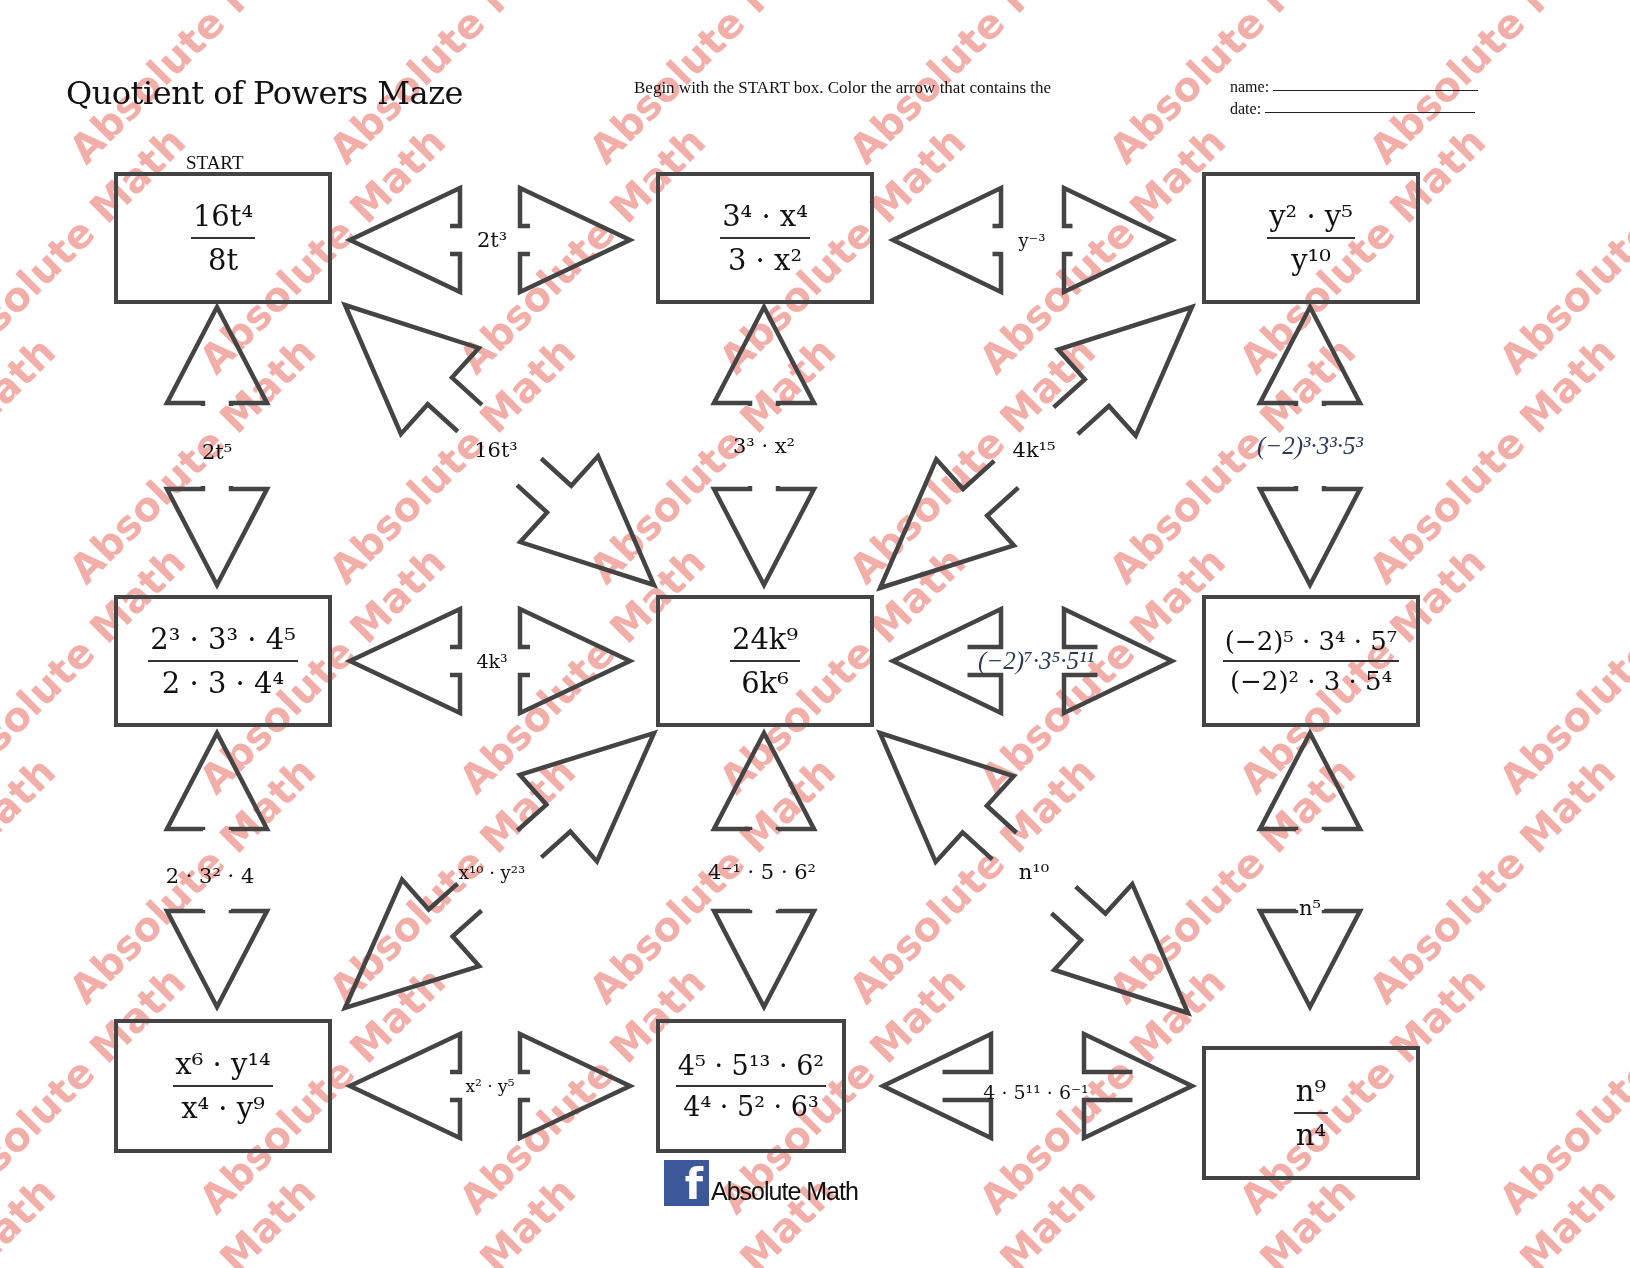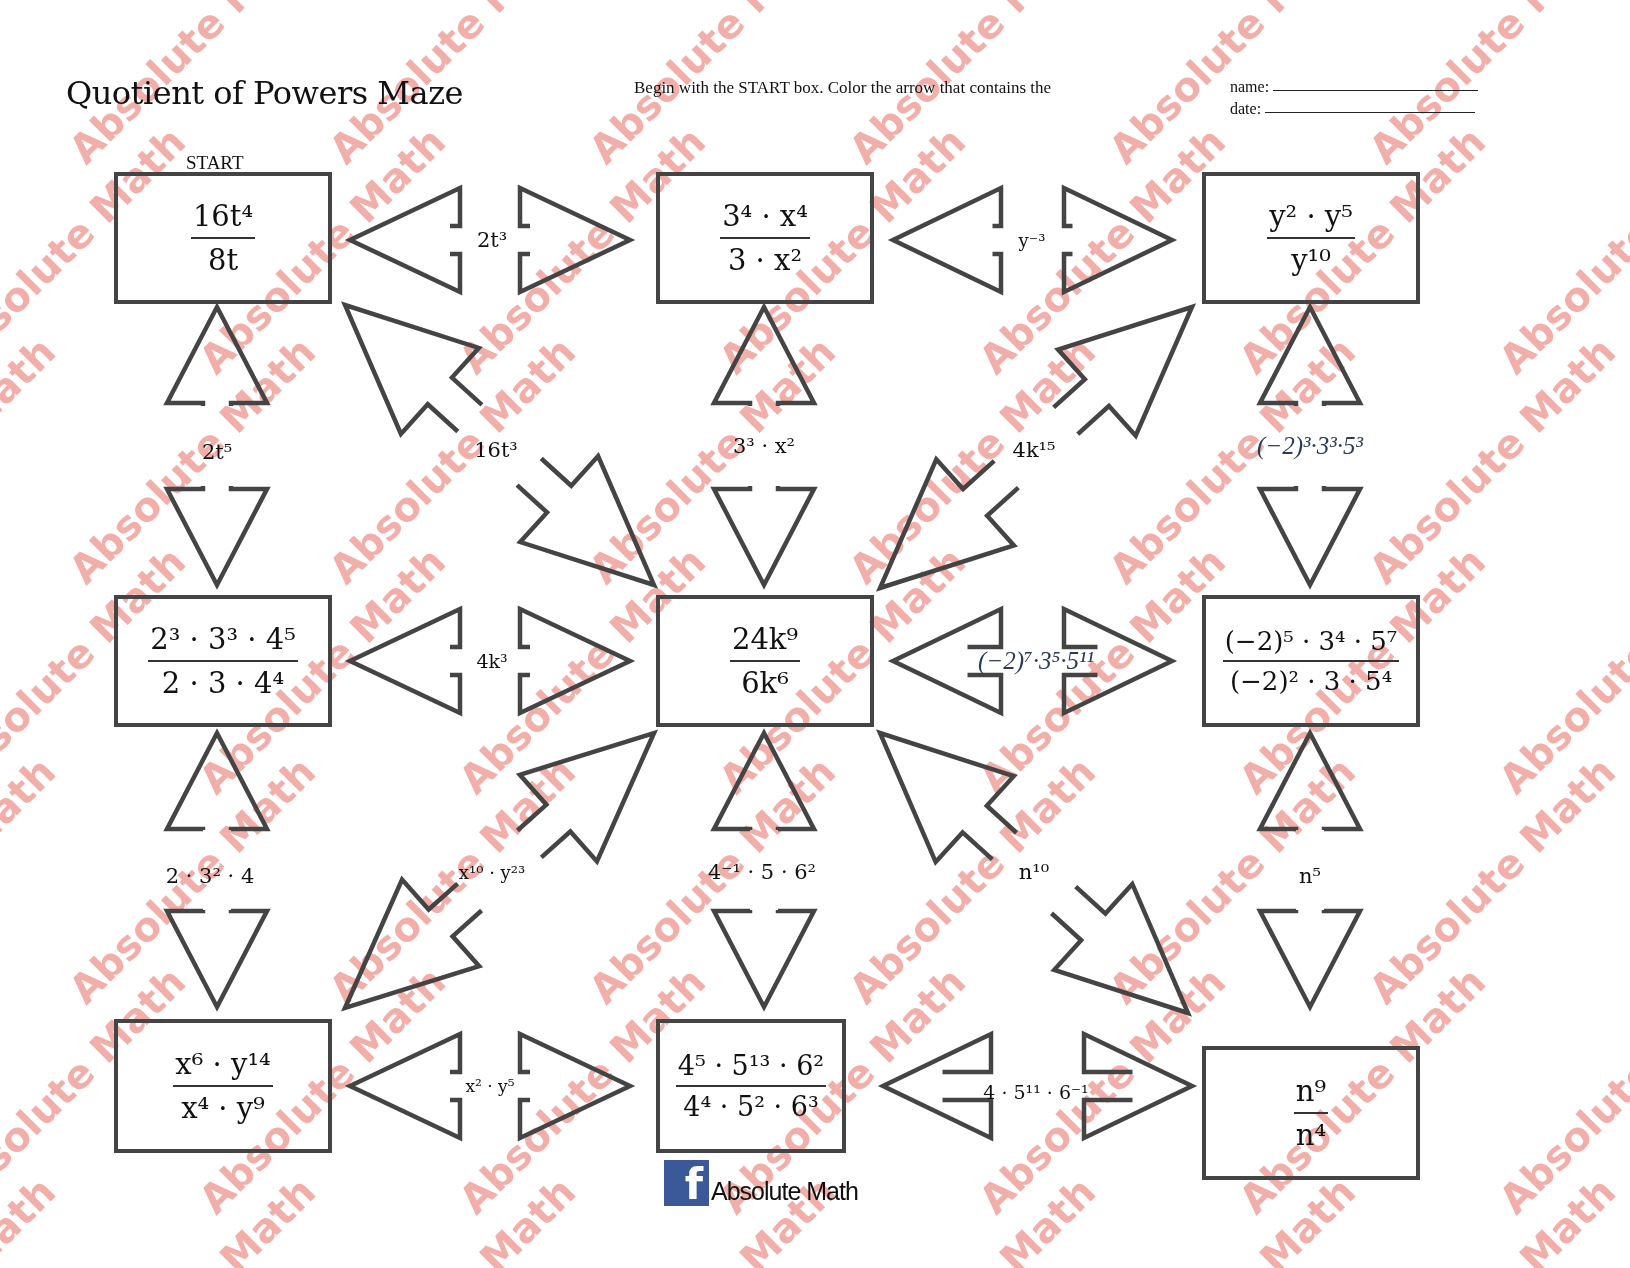--- a/index.html
+++ b/index.html
@@ -209,20 +209,20 @@
 <div class="lbl" style="left:496px;top:450px">16t³</div>
 <div class="lbl" style="left:764px;top:446px">3³ · x²</div>
 <div class="lbl" style="left:1034px;top:450px">4k¹⁵</div>
 <div class="lbl blue" style="left:1310px;top:446px">(−2)³·3³·5³</div>
 <div class="lbl" style="left:492px;top:661px;font-size:19px">4k³</div>
 <div class="lbl blue" style="left:1036px;top:661px">(−2)⁷·3⁵·5¹¹</div>
 <div class="lbl" style="left:210px;top:876px">2 · 3² · 4</div>
 <div class="lbl" style="left:492px;top:872px;font-size:18px">x¹⁰ · y²³</div>
 <div class="lbl" style="left:762px;top:872px">4⁻¹ · 5 · 6²</div>
 <div class="lbl" style="left:1034px;top:872px">n¹⁰</div>
-<div class="lbl" style="left:1310px;top:876px">n⁵</div>
+<div class="lbl" style="left:1310px;top:908px">n⁵</div>
 <div class="lbl" style="left:490px;top:1086px;font-size:17px">x² · y⁵</div>
 <div class="lbl" style="left:1036px;top:1092px;font-size:19px">4 · 5¹¹ · 6⁻¹</div>
 
 <div class="abs fb">
   <div class="logo">f</div>
   <div class="txt">Absolute Math</div>
 </div>
 
 </body></html>

